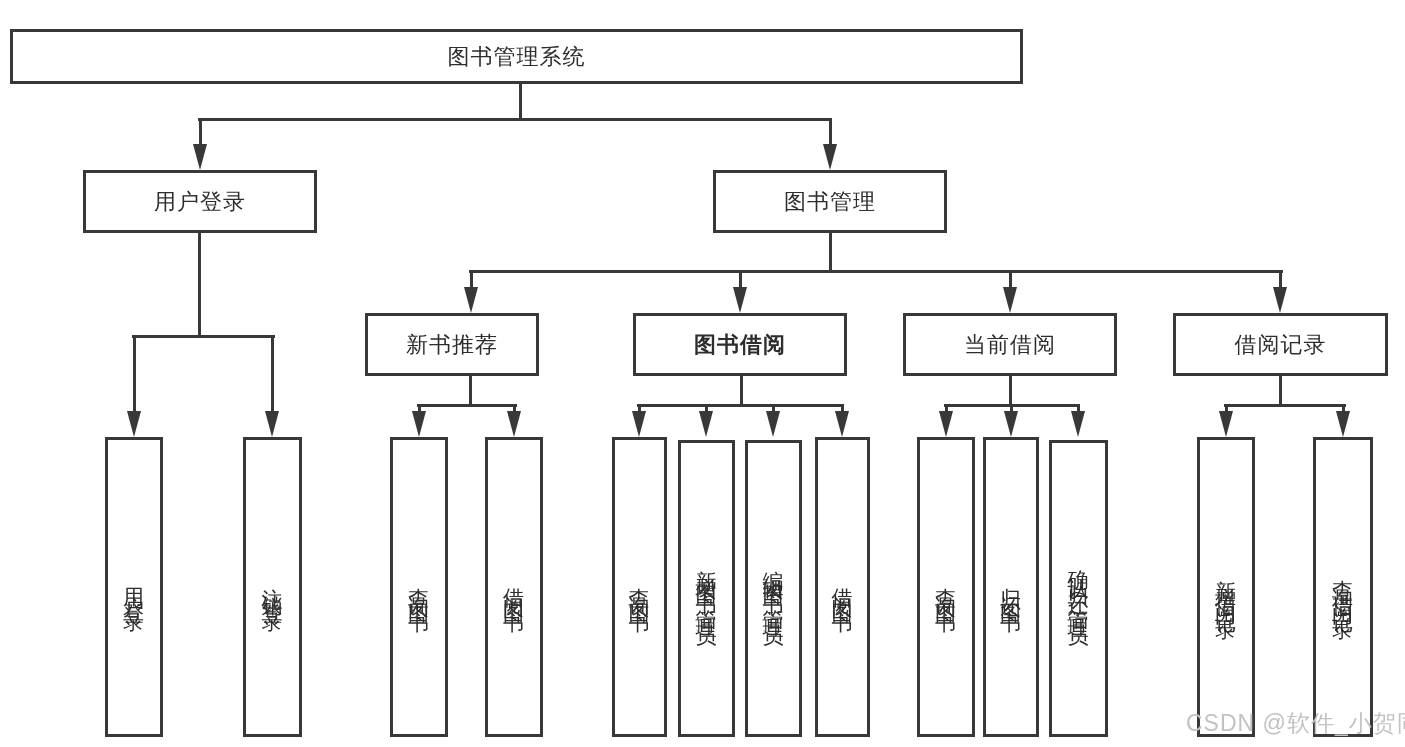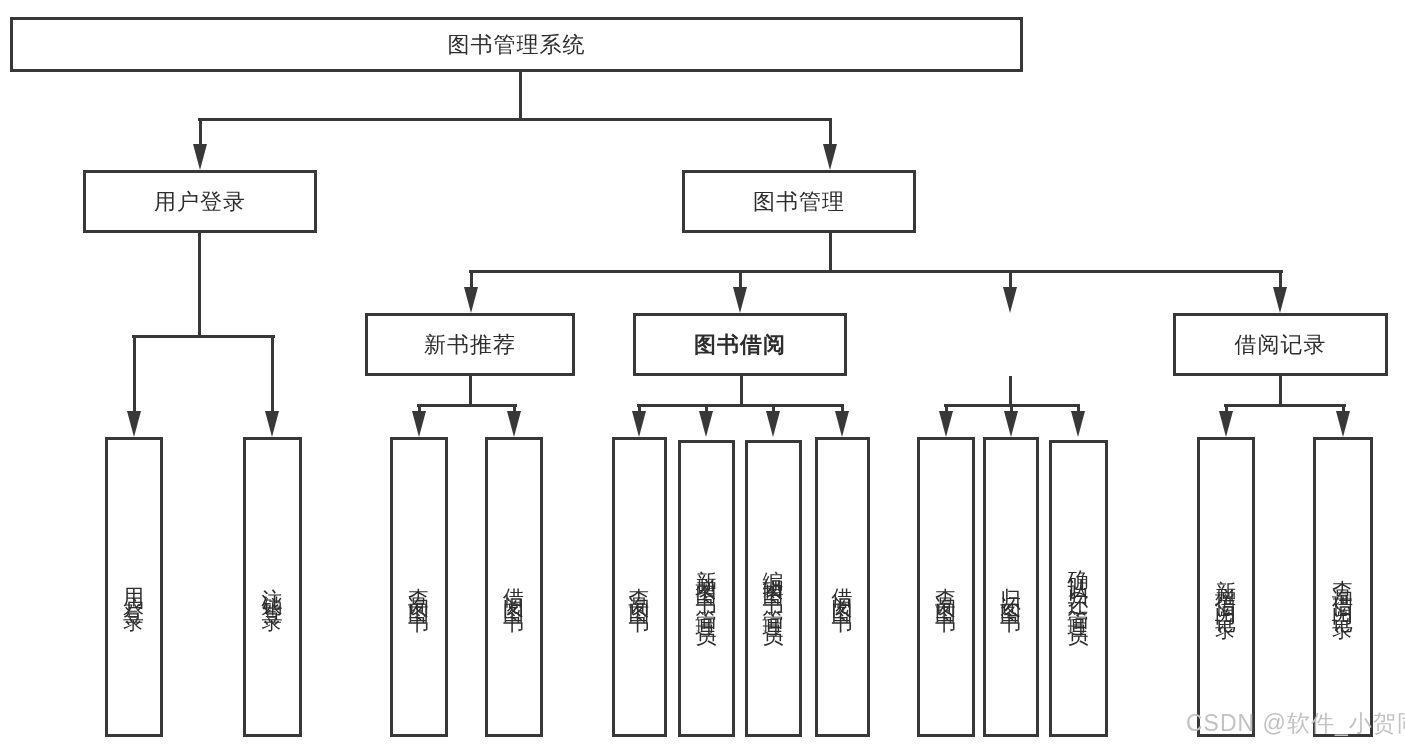--- a/index.html
+++ b/index.html
@@ -32,40 +32,43 @@
   #watermark{
     position:absolute;left:1186px;top:708px;z-index:10;
     font-size:23px;color:#c2c2c2;letter-spacing:1px;white-space:nowrap;
   }
 </style>
 </head>
 <body>
 
 <div id="stage">
 
-  <div class="box hbox" style="left:10px;top:17px;width:1013px;height:55px;">
+  <div class="box hbox" style="left:10px;top:29px;width:1013px;height:55px;">
     <span>图书管理系统</span>
   </div>
 
   <div class="box hbox" style="left:83px;top:170px;width:234px;height:63px;">
     <span>用户登录</span>
   </div>
 
-  <div class="box hbox" style="left:682px;top:170px;width:234px;height:63px;">
+  <div class="box hbox" style="left:713px;top:170px;width:234px;height:63px;">
     <span>图书管理</span>
   </div>
 
-  <div class="box hbox" style="left:365px;top:313px;width:210px;height:63px;">
+  <div class="box hbox" style="left:365px;top:313px;width:174px;height:63px;">
     <span>新书推荐</span>
   </div>
 
   <div class="box hbox" style="left:633px;top:313px;width:214px;height:63px;font-weight:bold;">
     <span>图书借阅</span>
   </div>
 
+  <div class="box hbox" style="left:903px;top:313px;width:214px;height:63px;">
+    <span>当前借阅</span>
+  </div>
 
   <div class="box hbox" style="left:1173px;top:313px;width:215px;height:63px;">
     <span>借阅记录</span>
   </div>
 
   <div class="box vbox" style="left:105px;top:437px;width:58px;height:300px;">
     <span class="vtext">用户登录</span>
   </div>
   <div class="box vbox" style="left:243px;top:437px;width:59px;height:300px;">
     <span class="vtext">注销登录</span>

